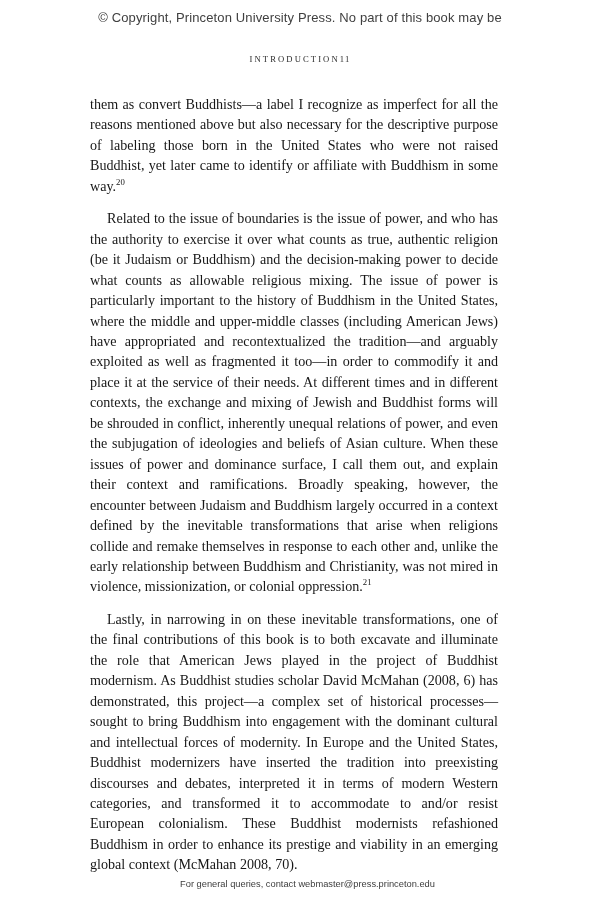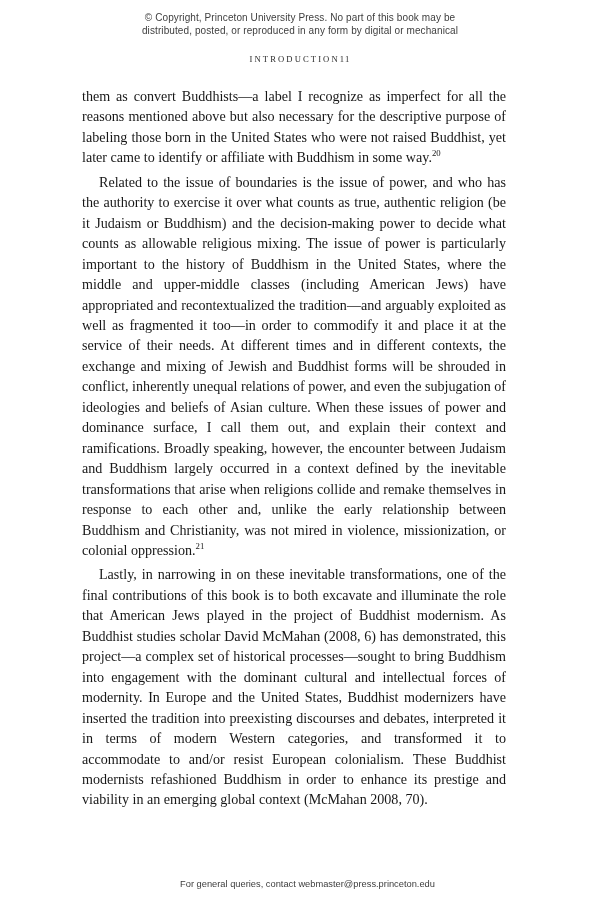--- a/index.html
+++ b/index.html
@@ -18,21 +18,21 @@
   }
 
   
   .copyright-block {
     position: absolute;
     top: 11px;
     left: 0;
     right: 0;
     text-align: center;
     font-family: "Liberation Sans", "DejaVu Sans", sans-serif;
-    font-size: 10px;
+    font-size: 13px;
     line-height: 13.4px;
     color: #404040;
     letter-spacing: 0.01em;
   }
   .copyright-block .cr-line {
     display: block;
     white-space: nowrap;
   }
 
   
@@ -53,21 +53,21 @@
 
   
   .text-block {
     position: absolute;
     top: 82px;
     left: 78px;
     width: 432px;
   }
 
   .para {
-    margin: 4px;
+    margin: 12px;
     font-size: 14.1px;
     line-height: 20.45px;
     text-align: justify;
     text-justify: inter-word;
     -webkit-hyphens: none;
     hyphens: none;
     color: #171717;
   }
   .para + .para {
     text-indent: 17px;
@@ -88,21 +88,20 @@
     font-family: "Liberation Sans", "DejaVu Sans", sans-serif;
     font-size: 9.3px;
     color: #3d3d3d;
   }
 </style>
 </head>
 <body>
 
 <div class="copyright-block">
   <span class="cr-line">© Copyright, Princeton University Press. No part of this book may be</span>
-  <span class="cr-line">distributed, posted, or reproduced in any form by digital or mechanical</span>
 </div>
 
 <div class="running-head">
   <span class="rh-title">Introduction</span><span class="rh-folio">11</span>
 </div>
 
 <div class="text-block">
 
   <p class="para"><span>them as convert Buddhists—a label I recognize as imperfect for all the reasons mentioned above but also necessary for the descriptive purpose of labeling those born in the United States who were not raised Buddhist, yet later came to identify or affiliate with Buddhism in some way.</span><span class="fn">20</span></p>
 

